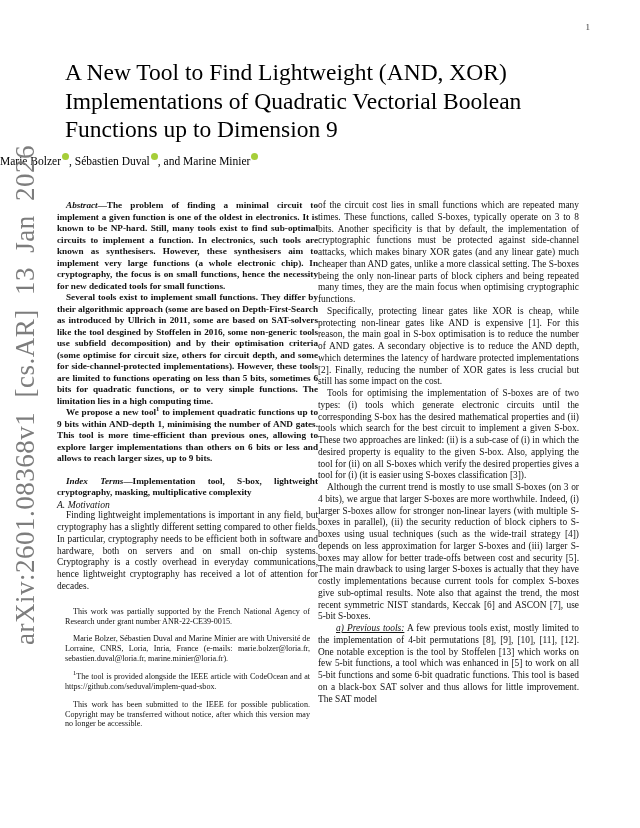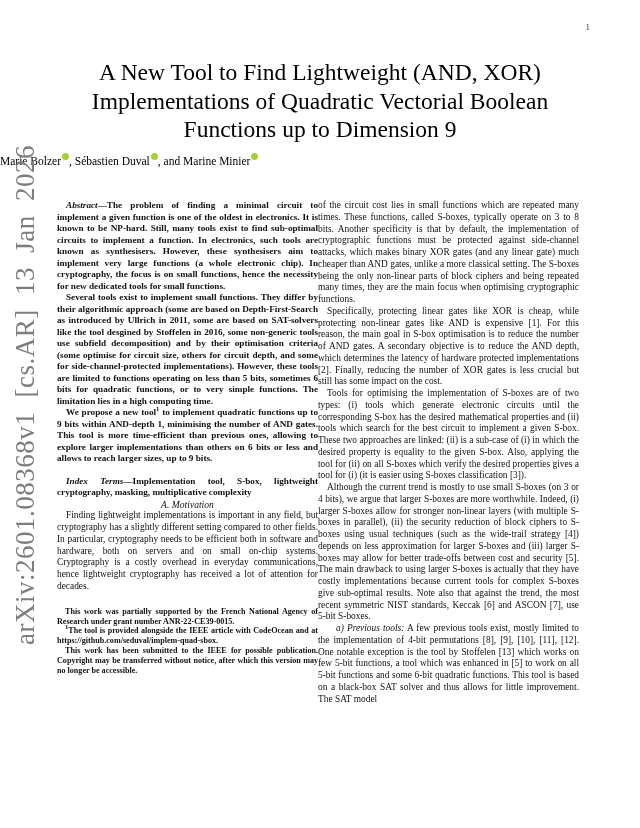--- a/index.html
+++ b/index.html
@@ -12,21 +12,21 @@
     position:absolute;top:22px;right:50px;font-size:9px;color:#333;
   }
   .watermark{
     position:absolute;top:645px;left:10px;
     transform:rotate(-90deg);transform-origin:0 0;
     width:465px;text-align:center;
     font-size:27px;color:#7d7d7d;letter-spacing:0.5px;word-spacing:7px;
     white-space:nowrap;
   }
   .title{
-    margin:58px auto 0 auto;width:510px;text-align:center;
+    margin:58px auto 0 auto;width:510px;text-align:left;
     font-size:23.5px;line-height:1.22;font-weight:400;color:#000;
   }
   .authors{
     margin:9px auto 0 auto;font-size:11.5px;color:#000;
   }
   .orcid{
     display:inline-block;width:7px;height:7px;border-radius:50%;
     background:#a6ce39;margin-left:1px;vertical-align:super;font-size:4px;
   }
   .columns{
@@ -38,27 +38,27 @@
   .abstract p{font-weight:bold;font-size:9.2px;}
   .abstract .lead{font-style:italic;}
   .index-terms{margin-top:11px;font-weight:bold;font-size:9.2px;text-indent:9px;}
   .index-terms .lead{font-style:italic;margin-top:38px;}
   .section-heading{
     text-align:center;font-size:10px;margin:14px 0 10px 0;
     font-variant:small-caps;letter-spacing:0.4px;text-indent:0 !important;
   }
   .subsection-heading{
     font-style:italic;font-size:9.6px;margin:6px 0 5px 0;text-indent:0 !important;
-    text-align:center;
+    text-align:left;
   }
   .footnotes{
     margin-top:14px;font-size:8.1px;line-height:1.22;
   }
-  .footnotes p{margin:0;text-indent:8px;font-weight:bold;}
-  .emph-lead{font-style:italic;}
+  .footnotes p{margin:8px;text-indent:8px;}
+  .emph-lead{font-style:italic;text-decoration:underline;}
   .para-a{text-indent:18px !important;}
   sup{font-size:6.5px;line-height:0;}
 </style>
 </head>
 <body>
 
 <div class="page-number">1</div>
 
 <div class="watermark">arXiv:2601.08368v1 [cs.AR] 13 Jan 2026</div>
 
@@ -78,20 +78,21 @@
 
     <div class="index-terms"><span class="lead">Index Terms</span><span>—Implementation tool, S-box, lightweight cryptography, masking, multiplicative complexity</span></div>
 
 
     <p class="subsection-heading">A. Motivation</p>
 
     <p>Finding lightweight implementations is important in any field, but cryptography has a slightly different setting compared to other fields. In particular, cryptography needs to be efficient both in software and hardware, both on servers and on small on-chip systems. Cryptography is a costly overhead in everyday communications, hence lightweight cryptography has received a lot of attention for decades.</p>
 
     <div class="footnotes">
       <p>This work was partially supported by the French National Agency of Research under grant number ANR-22-CE39-0015.</p>
+      <p>Marie Bolzer, Sébastien Duval and Marine Minier are with Université de Lorraine, CNRS, Loria, Inria, France (e-mails: marie.bolzer@loria.fr, sebastien.duval@loria.fr, marine.minier@loria.fr).</p>
       <p><sup>1</sup><span>The tool is provided alongside the IEEE article with CodeOcean and at https://github.com/seduval/implem-quad-sbox.</span></p>
       <p>This work has been submitted to the IEEE for possible publication. Copyright may be transferred without notice, after which this version may no longer be accessible.</p>
     </div>
   </div>
 
   <div class="col">
     <p style="text-indent:0;">of the circuit cost lies in small functions which are repeated many times. These functions, called S-boxes, typically operate on 3 to 8 bits. Another specificity is that by default, the implementation of cryptographic functions must be protected against side-channel attacks, which makes binary XOR gates (and any linear gate) much cheaper than AND gates, unlike a more classical setting. The S-boxes being the only non-linear parts of block ciphers and being repeated many times, they are the main focus when optimising cryptographic functions.</p>
     <p>Specifically, protecting linear gates like XOR is cheap, while protecting non-linear gates like AND is expensive [1]. For this reason, the main goal in S-box optimisation is to reduce the number of AND gates. A secondary objective is to reduce the AND depth, which determines the latency of hardware protected implementations [2]. Finally, reducing the number of XOR gates is less crucial but still has some impact on the cost.</p>
     <p>Tools for optimising the implementation of S-boxes are of two types: (i) tools which generate electronic circuits until the corresponding S-box has the desired mathematical properties and (ii) tools which search for the best circuit to implement a given S-box. These two approaches are linked: (ii) is a sub-case of (i) in which the desired property is equality to the given S-box. Also, applying the tool for (ii) on all S-boxes which verify the desired properties gives a tool for (i) (it is easier using S-boxes classification [3]).</p>
     <p>Although the current trend is mostly to use small S-boxes (on 3 or 4 bits), we argue that larger S-boxes are more worthwhile. Indeed, (i) larger S-boxes allow for stronger non-linear layers (with multiple S-boxes in parallel), (ii) the security reduction of block ciphers to S-boxes using usual techniques (such as the wide-trail strategy [4]) depends on less approximation for larger S-boxes and (iii) larger S-boxes may allow for better trade-offs between cost and security [5]. The main drawback to using larger S-boxes is actually that they have costly implementations because current tools for complex S-boxes give sub-optimal results. Note also that against the trend, the most recent symmetric NIST standards, Keccak [6] and ASCON [7], use 5-bit S-boxes.</p>

